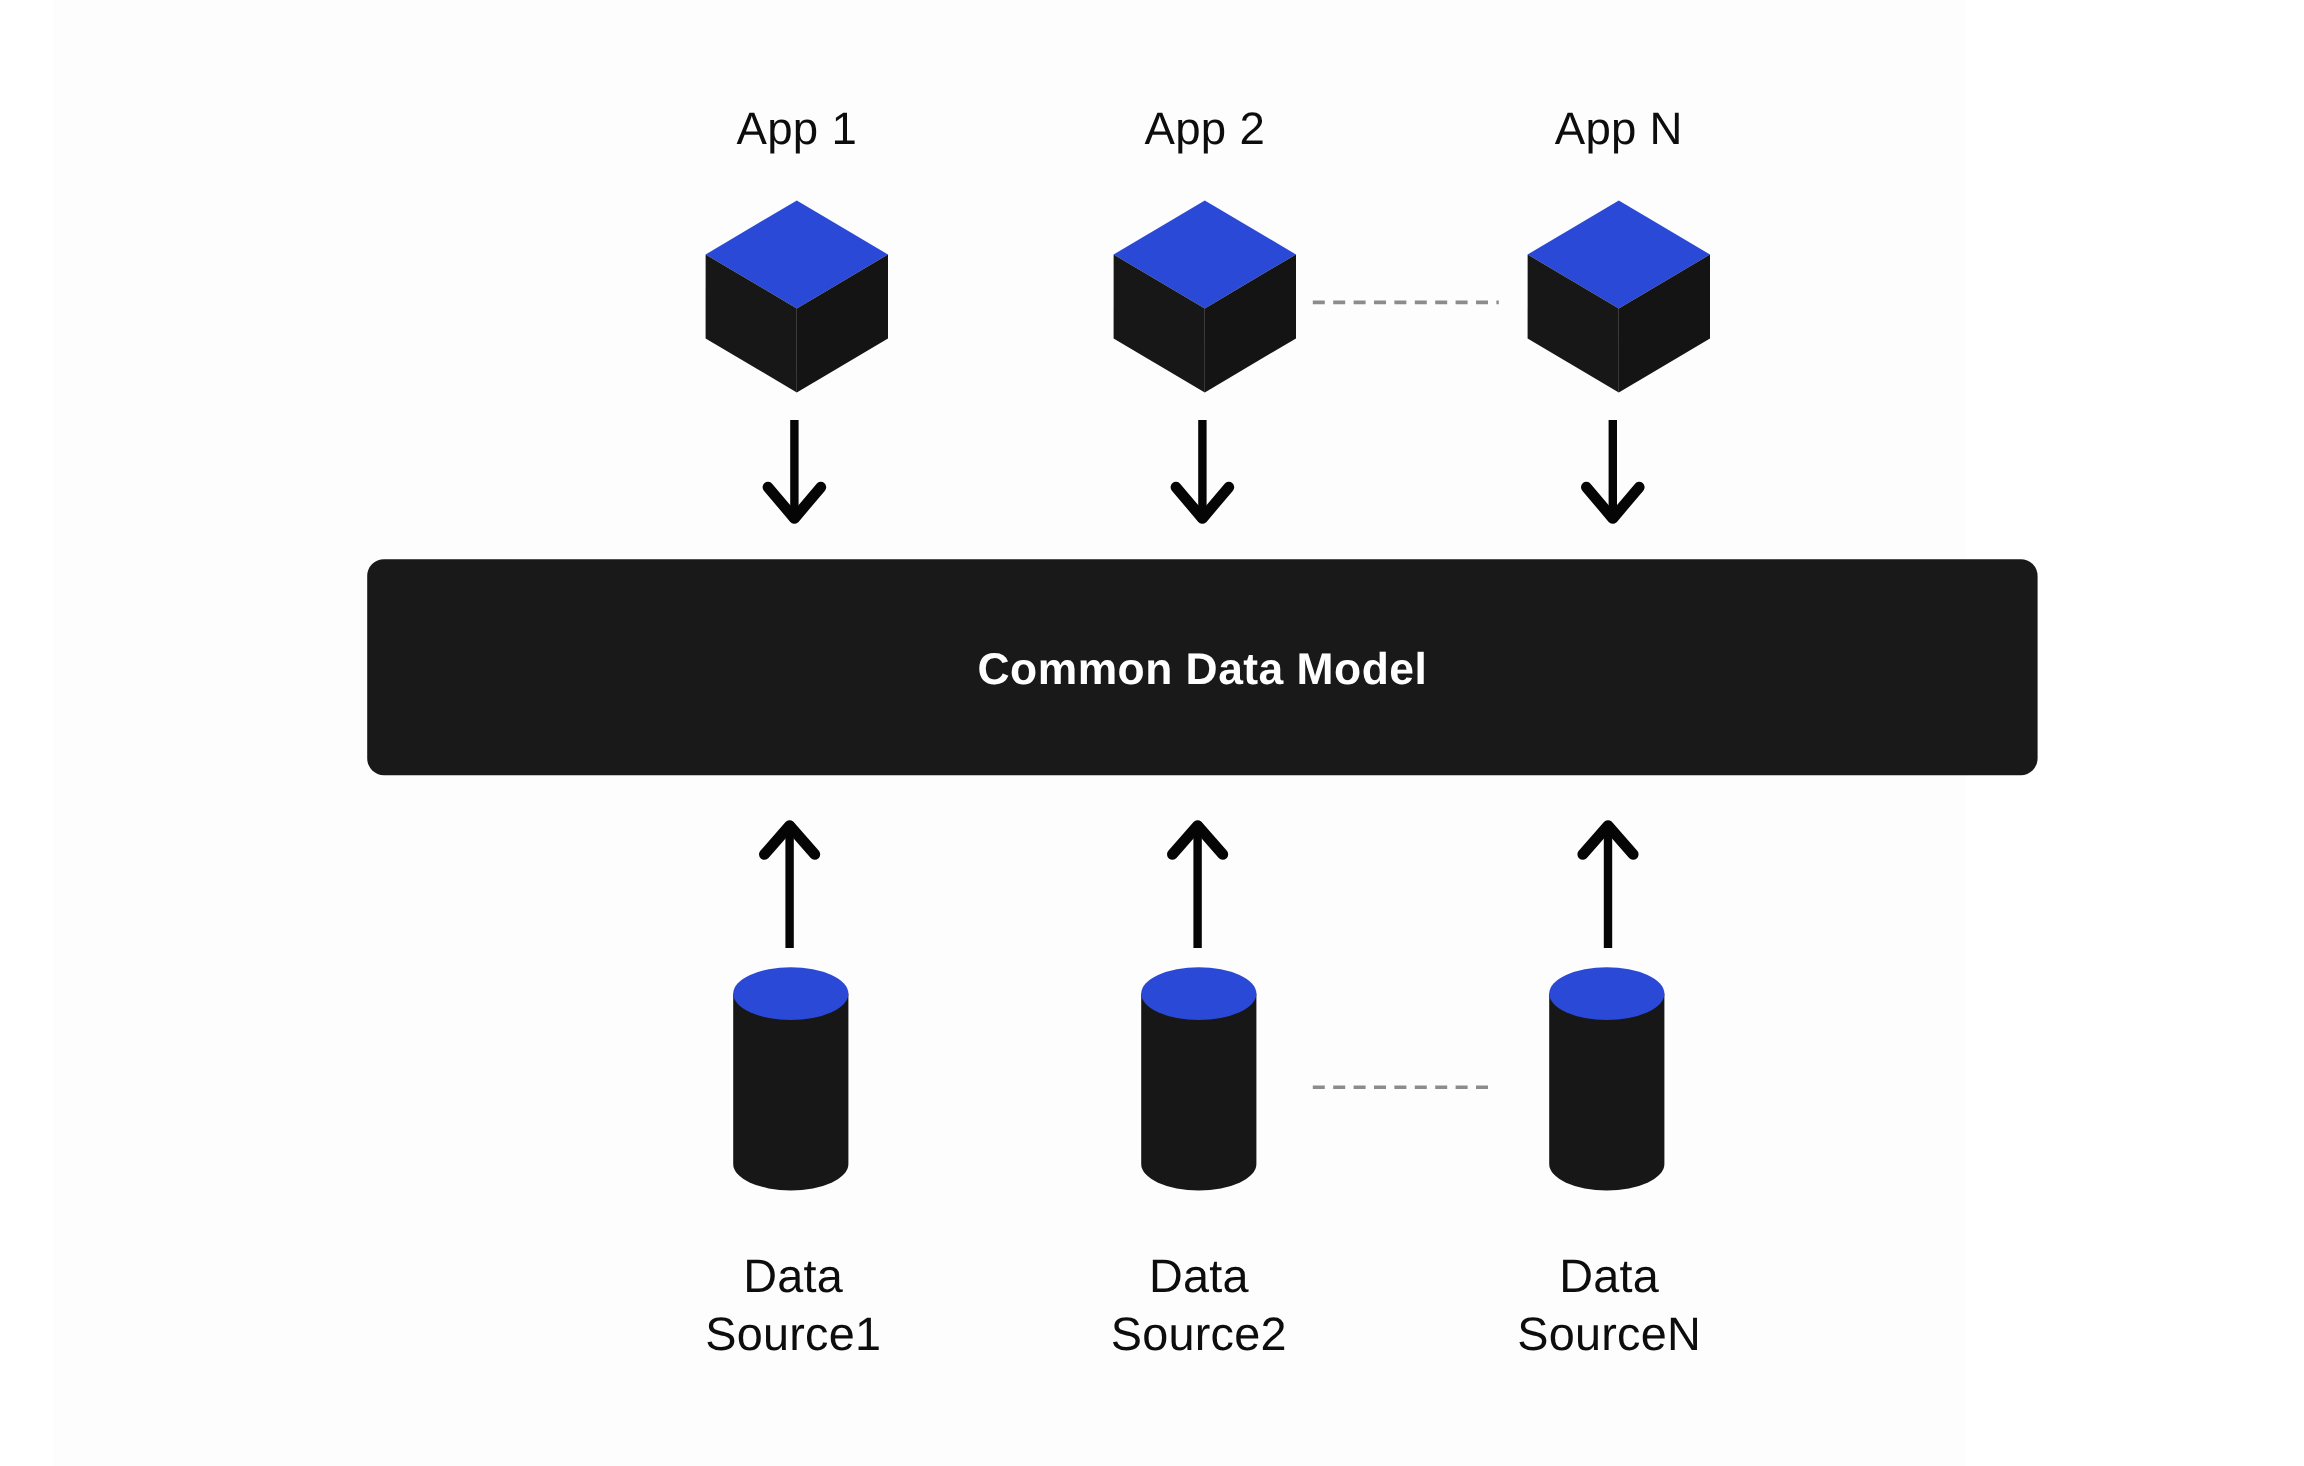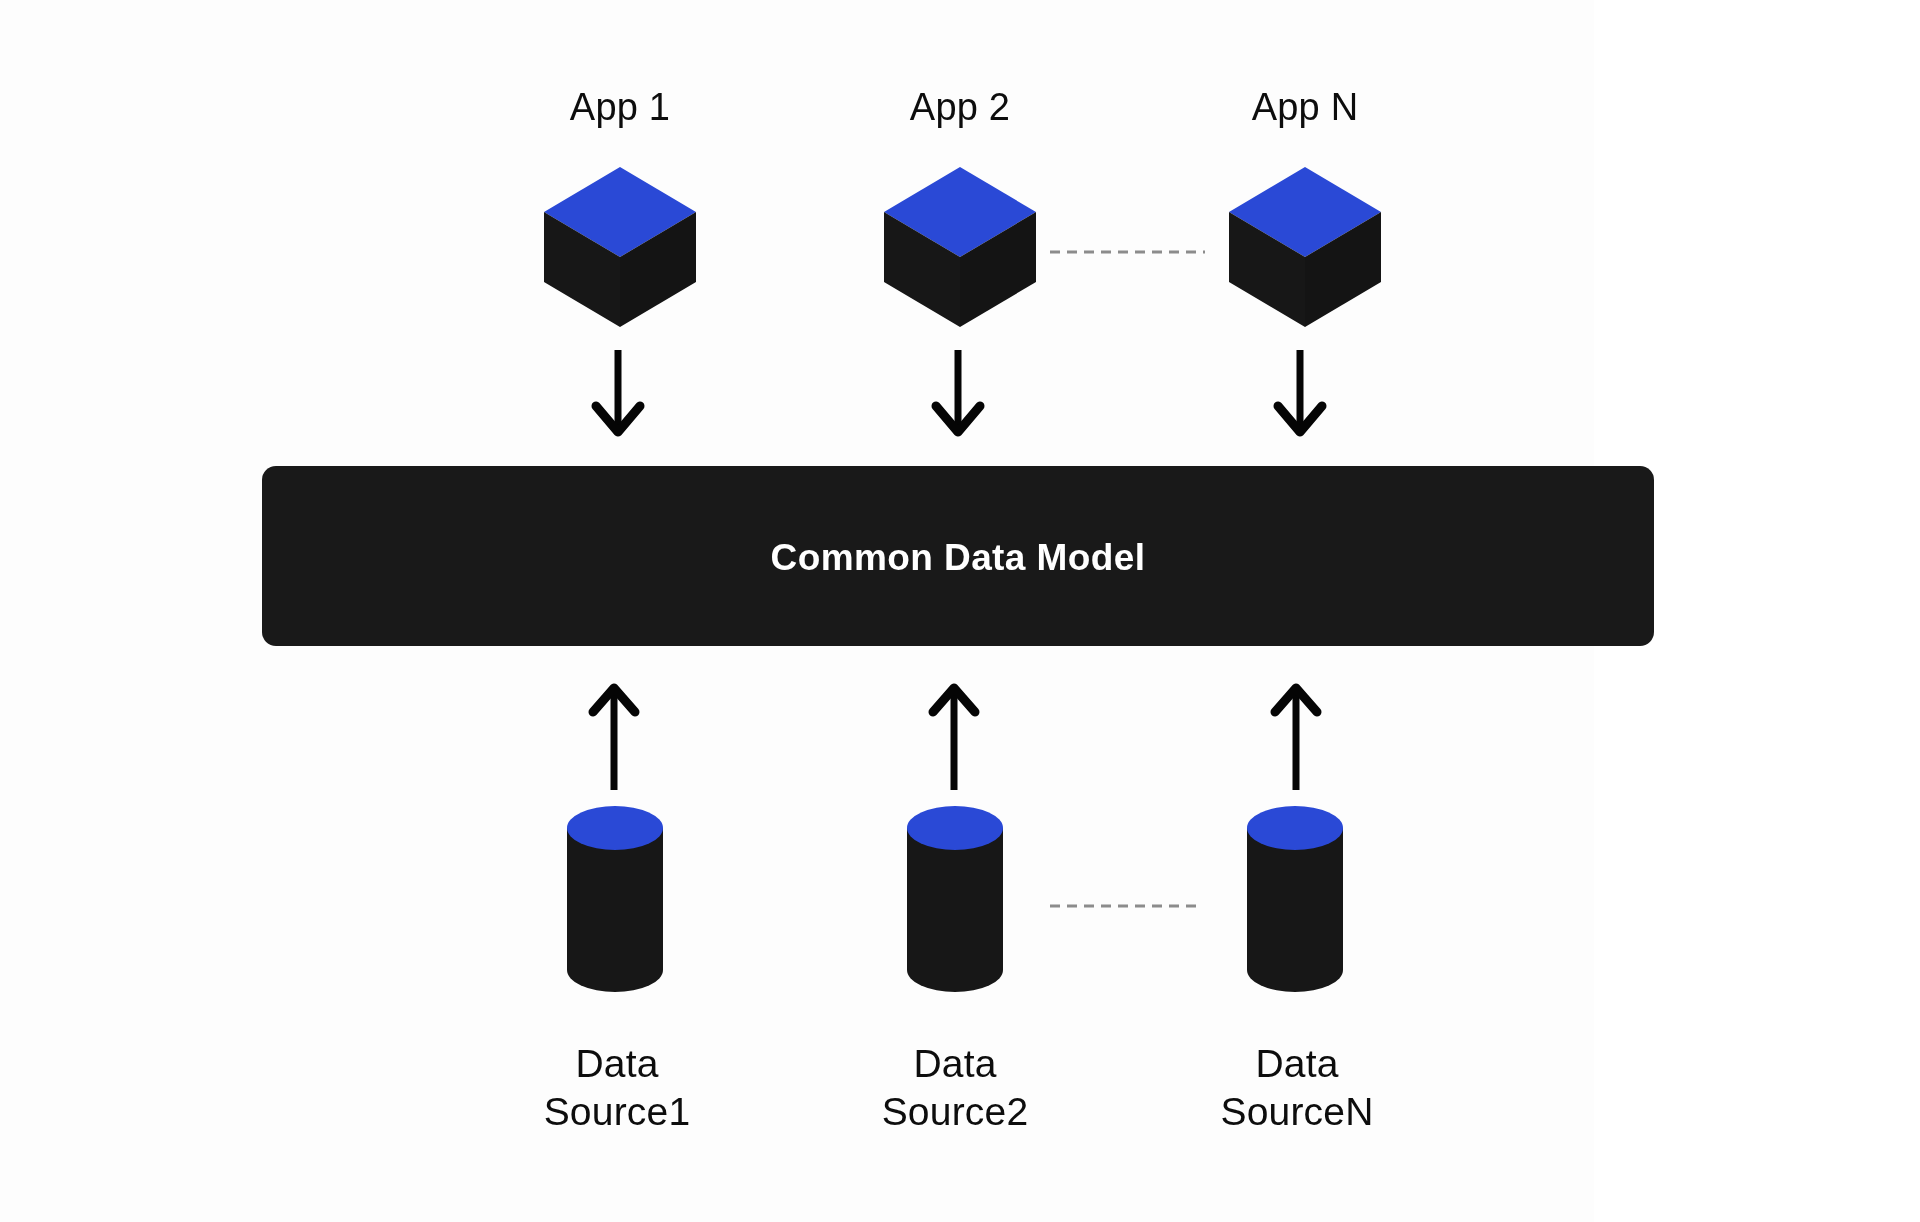--- a/index.html
+++ b/index.html
@@ -11,20 +11,21 @@
     width: 1920px;
     height: 1222px;
     font-family: "Liberation Sans", sans-serif;
     overflow: hidden;
   }
   #diagram-root {
     position: relative;
     width: 1594px;
     height: 1222px;
     background: #fdfdfd;
+    margin-left: 44px;
   }
   #diagram-svg {
     position: absolute;
     left: 0;
     top: 0;
     width: 1920px;
     height: 1222px;
     display: block;
   }
   .app-label {

